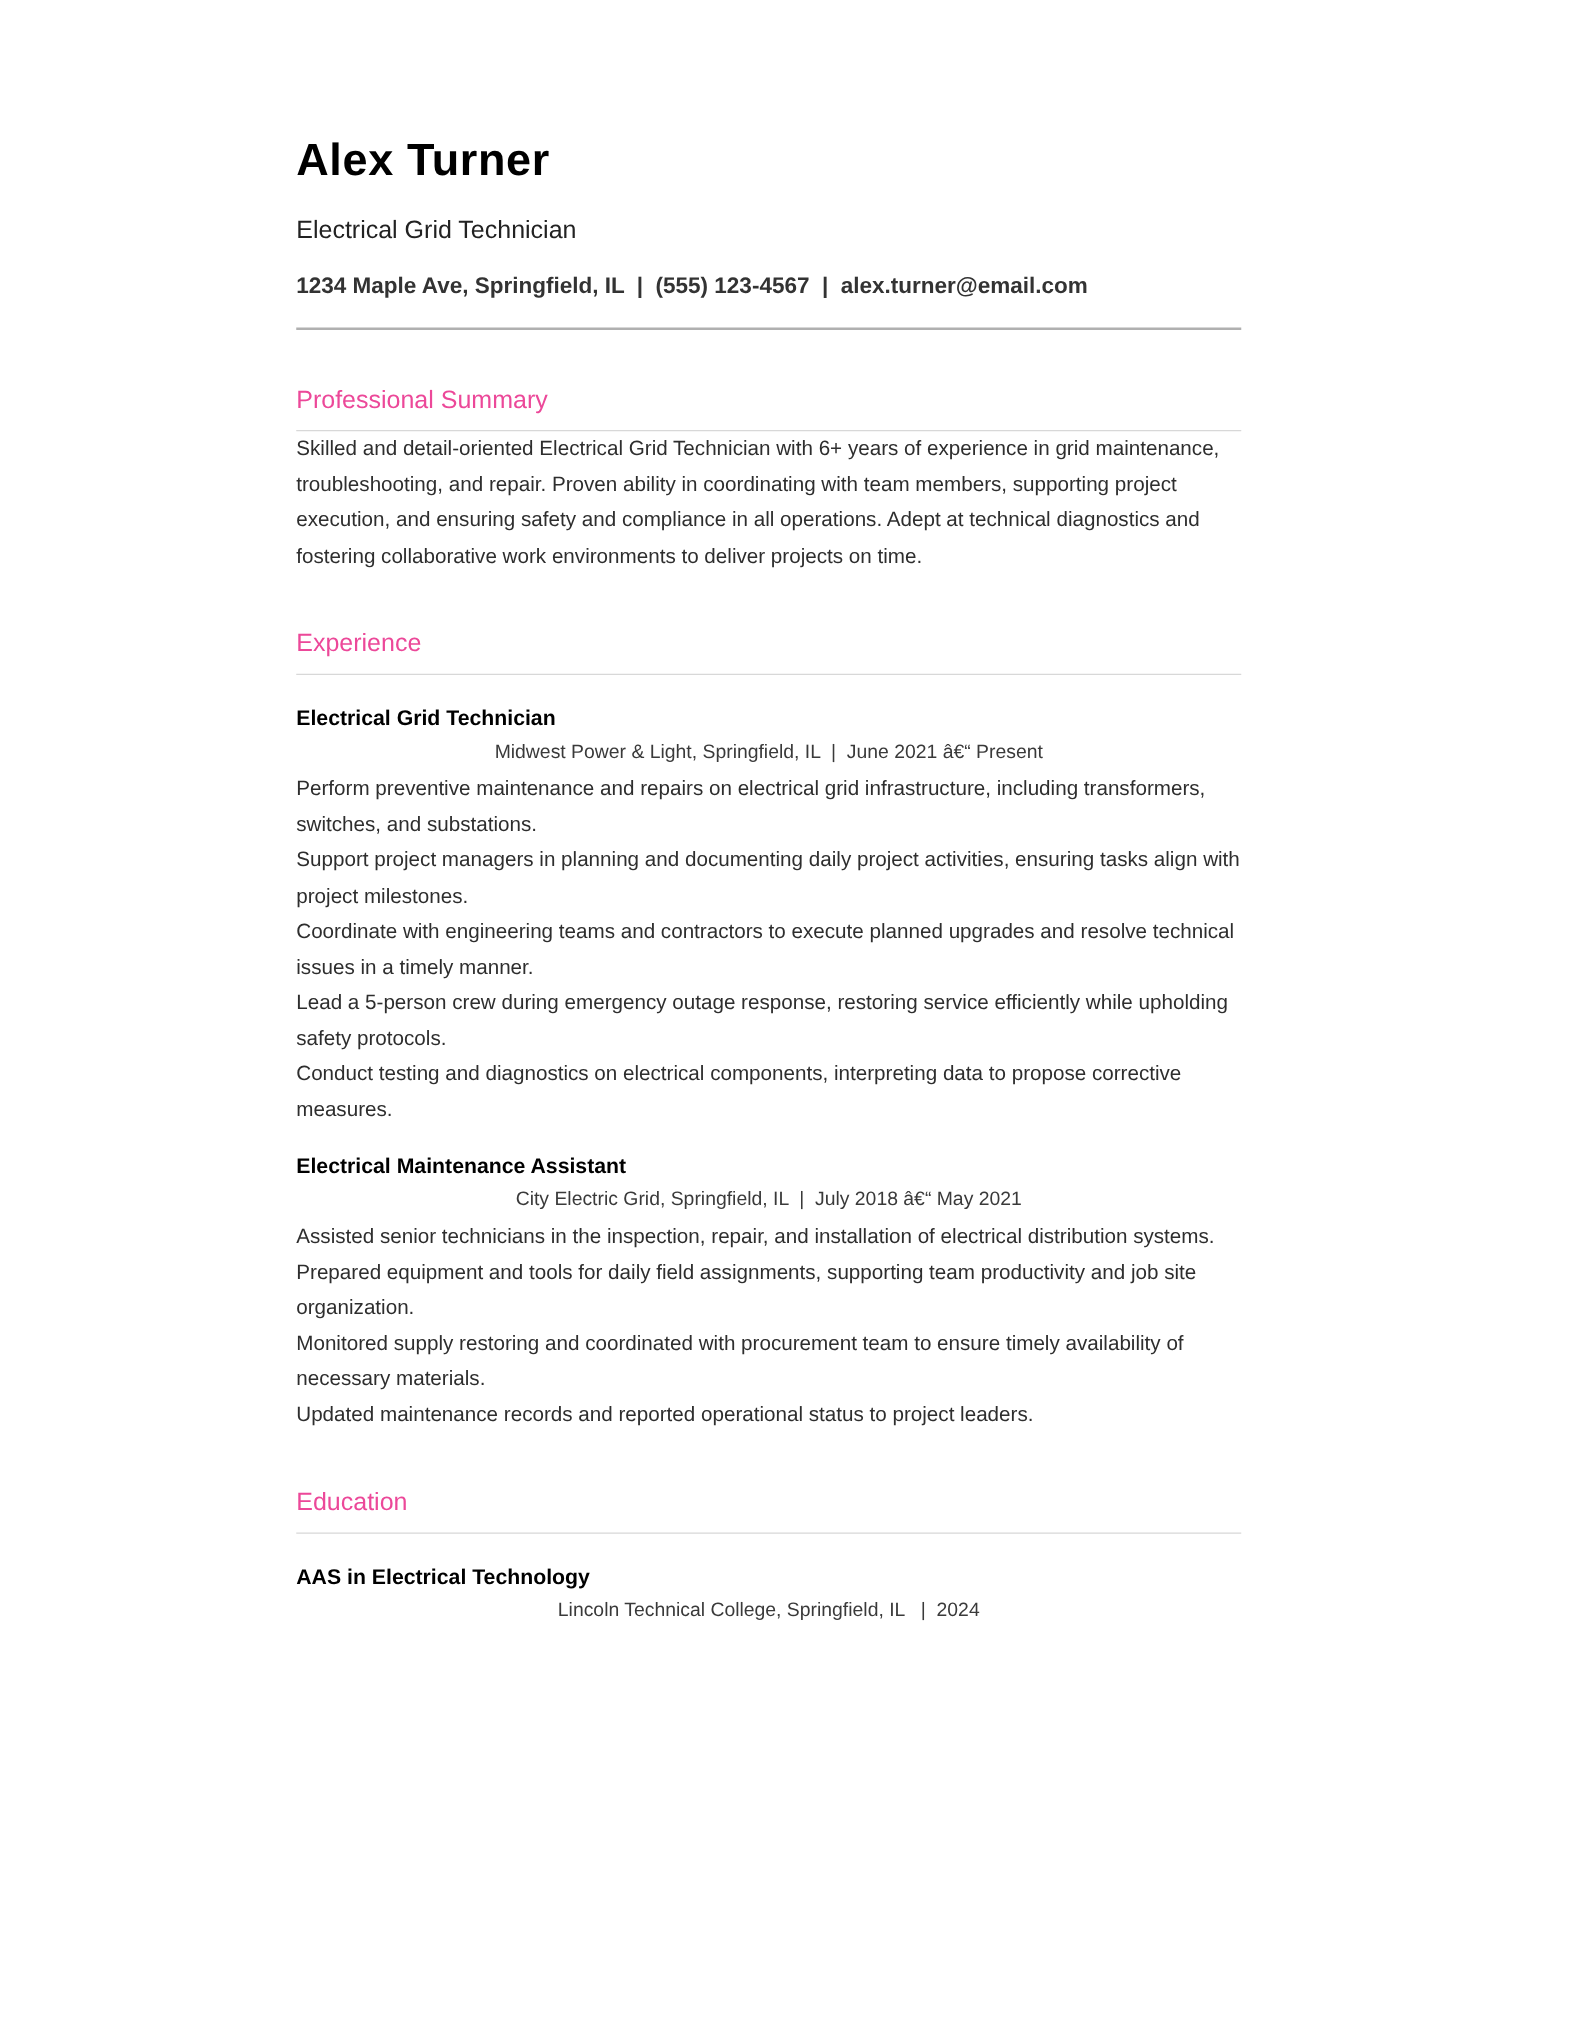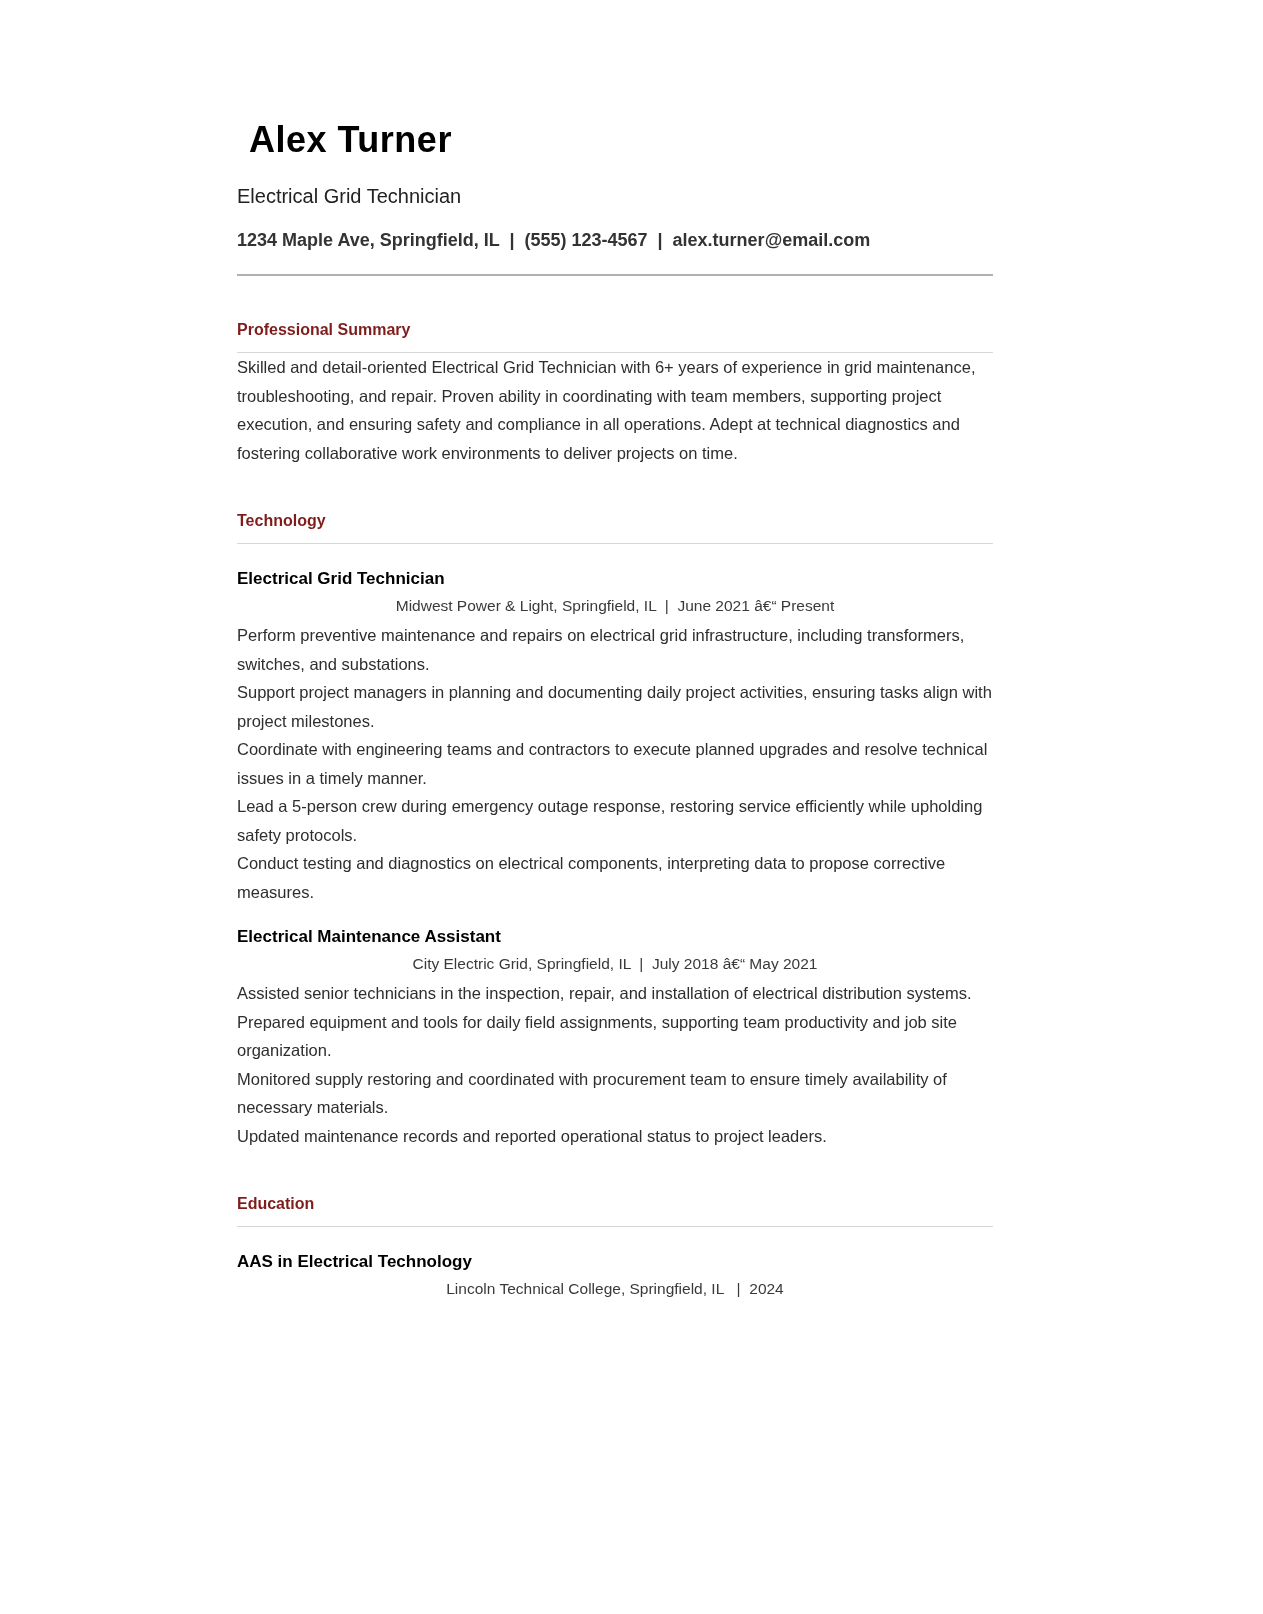--- a/index.html
+++ b/index.html
@@ -28,21 +28,21 @@
     left: 237px;
     top: 110px;
     width: 756px;
   }
   .res-name {
     font-size: 36px;
     font-weight: bold;
     line-height: 1.0;
     letter-spacing: 0.5px;
     color: #000000;
-    margin: 12px;
+    margin: 0;
   }
   .res-title {
     font-size: 20px;
     line-height: 24px;
     color: #222222;
     margin-top: 26px;
   }
   .res-contact {
     font-size: 18px;
     line-height: 20px;
@@ -54,24 +54,24 @@
   .rule-strong {
     height: 2px;
     background: #b0b0b0;
     border: none;
     margin: 24px 0 0 0;
   }
   .section {
     margin-top: 46px;
   }
   .section-heading {
-    font-size: 16px;
-    font-weight: bold;
+    font-size: 20px;
+    font-weight: normal;
     line-height: 1.0;
-    color: #7f1d1d;
+    color: #ec4899;
     margin: 0;
   }
   .rule-light {
     height: 1px;
     background: #d8d8d8;
     border: none;
     margin: 14px 0 0 0;
   }
   .section-body {
     margin-top: 22px;
@@ -121,21 +121,21 @@
 
     <hr class="rule-strong">
 
     <div class="section">
       <div class="section-heading">Professional Summary</div>
       <hr class="rule-light">
       <div class="section-body body-text">Skilled and detail-oriented Electrical Grid Technician with 6+ years of experience in grid maintenance, troubleshooting, and repair. Proven ability in coordinating with team members, supporting project execution, and ensuring safety and compliance in all operations. Adept at technical diagnostics and fostering collaborative work environments to deliver projects on time.</div>
     </div>
 
     <div class="section">
-      <div class="section-heading">Technology</div>
+      <div class="section-heading">Experience</div>
       <hr class="rule-light">
       <div class="section-body">
 
         <div class="job">
           <div class="job-title">Electrical Grid Technician</div>
           <div class="job-meta">Midwest Power &amp; Light, Springfield, IL  |  June 2021 â€“ Present</div>
           <div class="job-desc">
             <p>Perform preventive maintenance and repairs on electrical grid infrastructure, including transformers, switches, and substations.</p>
             <p>Support project managers in planning and documenting daily project activities, ensuring tasks align with project milestones.</p>
             <p>Coordinate with engineering teams and contractors to execute planned upgrades and resolve technical issues in a timely manner.</p>

